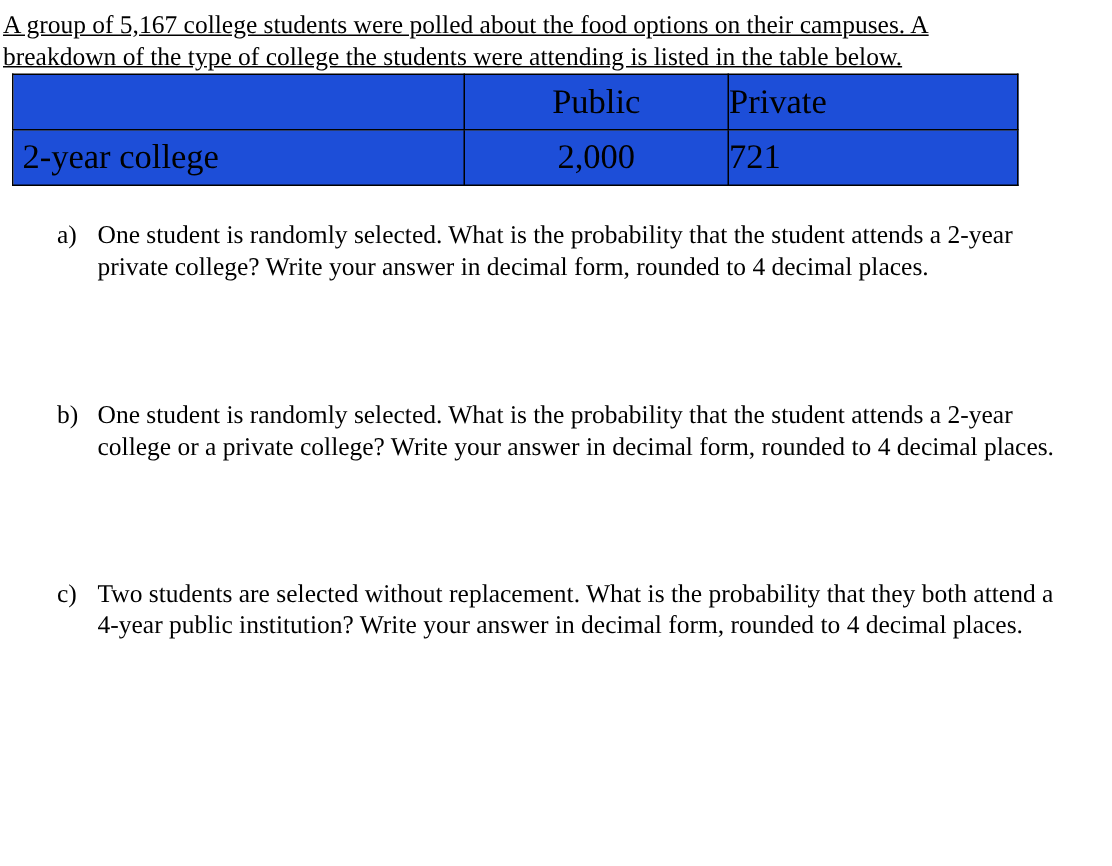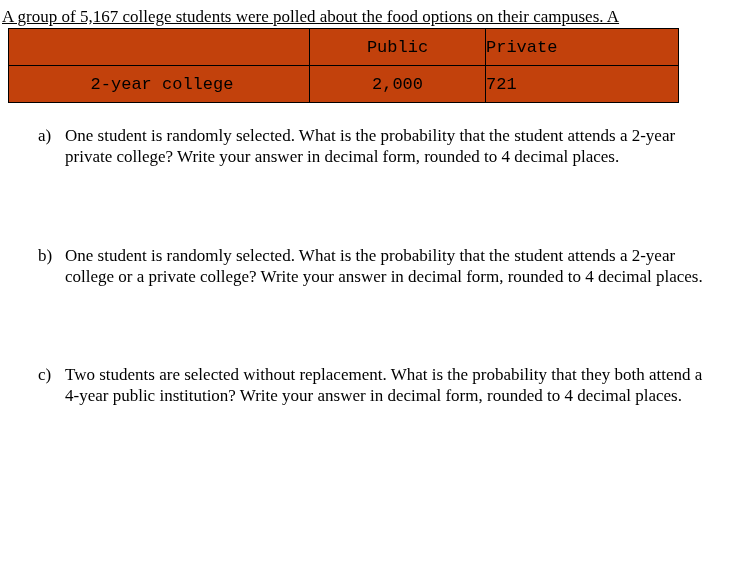--- a/index.html
+++ b/index.html
@@ -25,26 +25,25 @@
   .intro-line { display: block; }
   table.college-table {
     border-collapse: collapse;
     margin: 1px 0 0 8px;
     table-layout: fixed;
   }
   table.college-table td, table.college-table th {
     border: 1px solid #000000;
     height: 37px;
     font-weight: normal;
-    font-size: 17px;
+    font-size: 23px;
     vertical-align: middle;
-    background: #c2410c;
-    font-family: Liberation Mono, monospace;
+    background: #1d4ed8;
   }
-  .col-label { width: 301px; text-align: center; padding-left: 6px; margin-left: 42px; }
+  .col-label { width: 301px; text-align: left; padding-left: 6px; margin-left: 42px; }
   .col-public { width: 176px; text-align: center; }
   .col-private { width: 193px; text-align: left; }
   .question {
     display: flex;
     align-items: flex-start;
     margin-left: 38px;
     line-height: 21px;
   }
   .q-label {
     flex: 0 0 27px;
@@ -57,20 +56,21 @@
   .q-b { margin-top: 78px; }
   .q-c { margin-top: 77px; }
 </style>
 </head>
 <body>
 
 <div class="page">
 
   <p class="intro">
     <span class="intro-line">A group of 5,167 college students were polled about the food options on their campuses. A</span>
+    <span class="intro-line">breakdown of the type of college the students were attending is listed in the table below.</span>
   </p>
 
   <table class="college-table">
     <tbody>
       <tr>
         <td class="col-label"></td>
         <th class="col-public">Public</th>
         <th class="col-private">Private</th>
       </tr>
       <tr>

